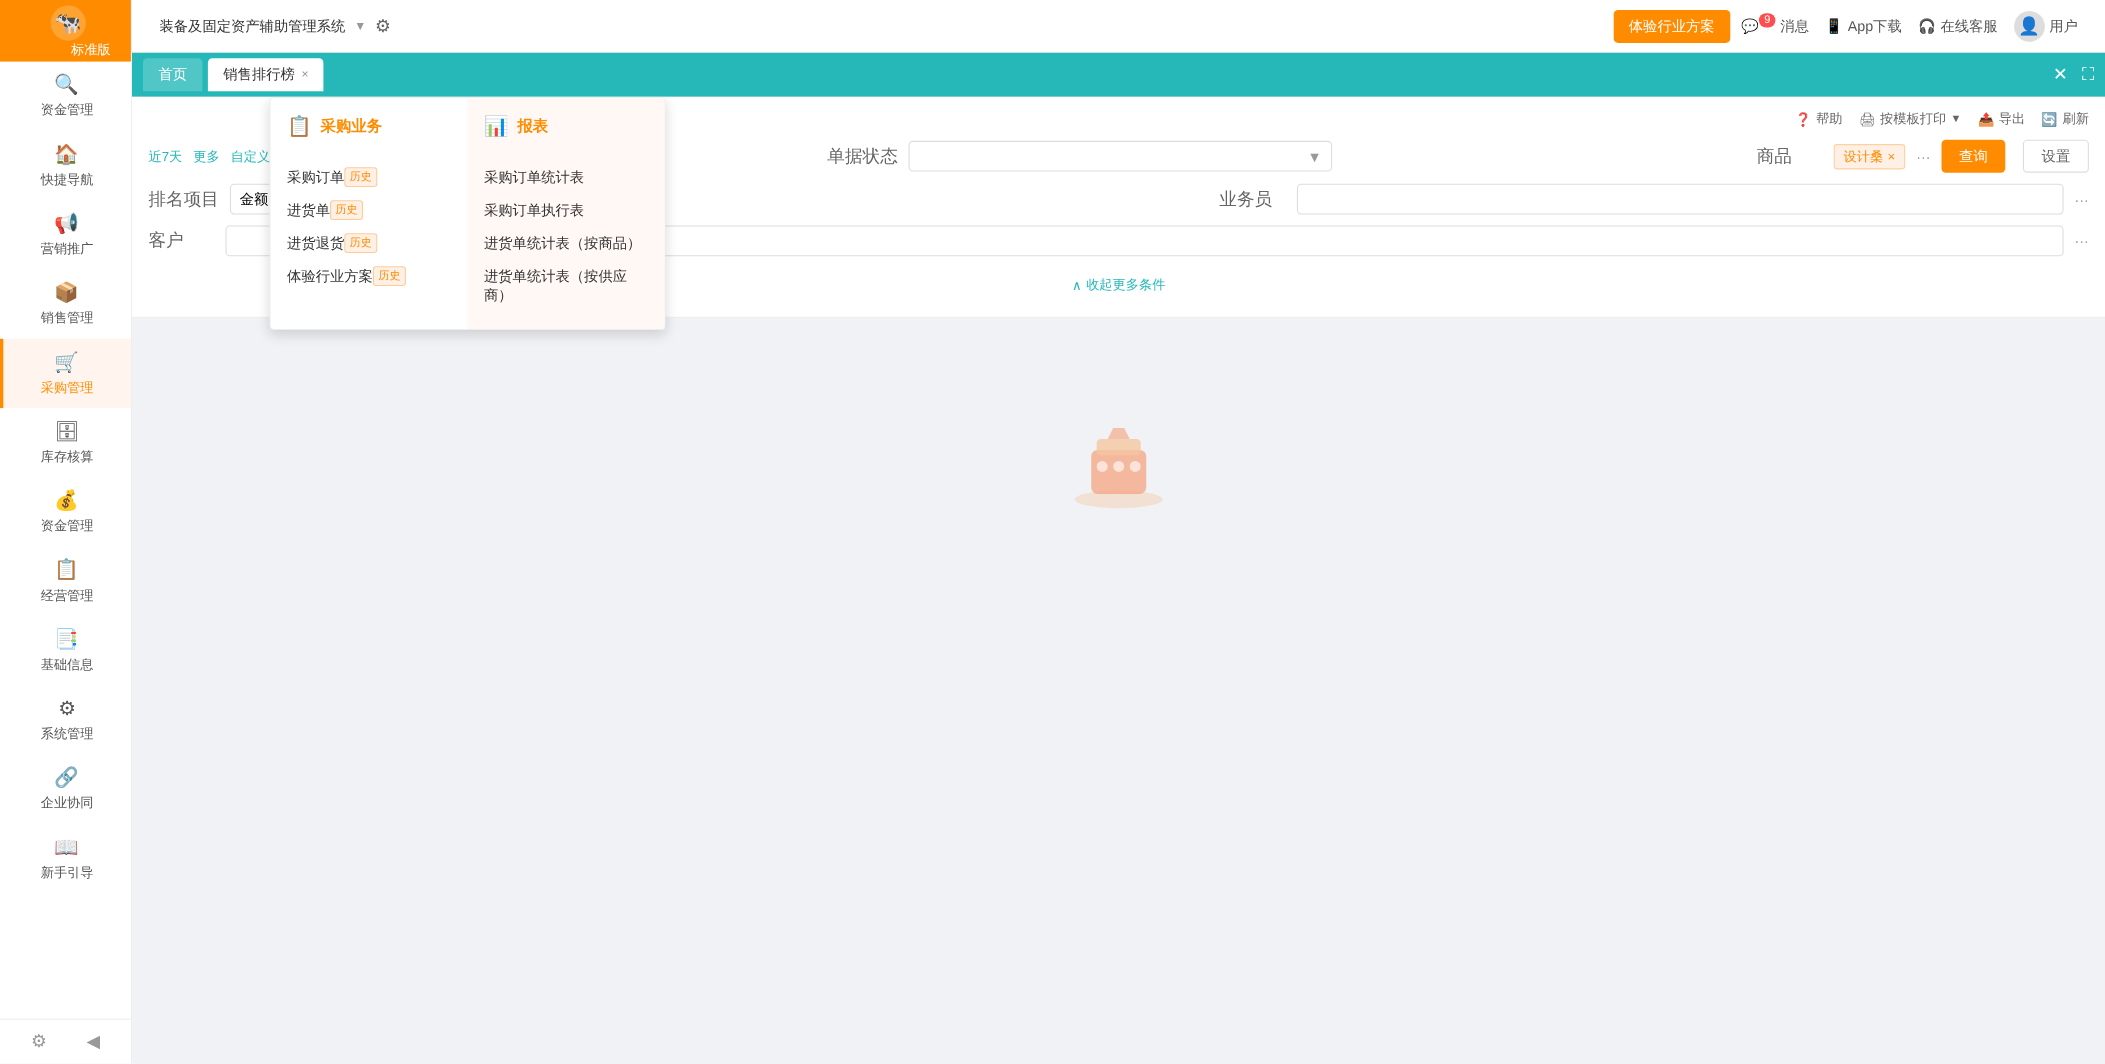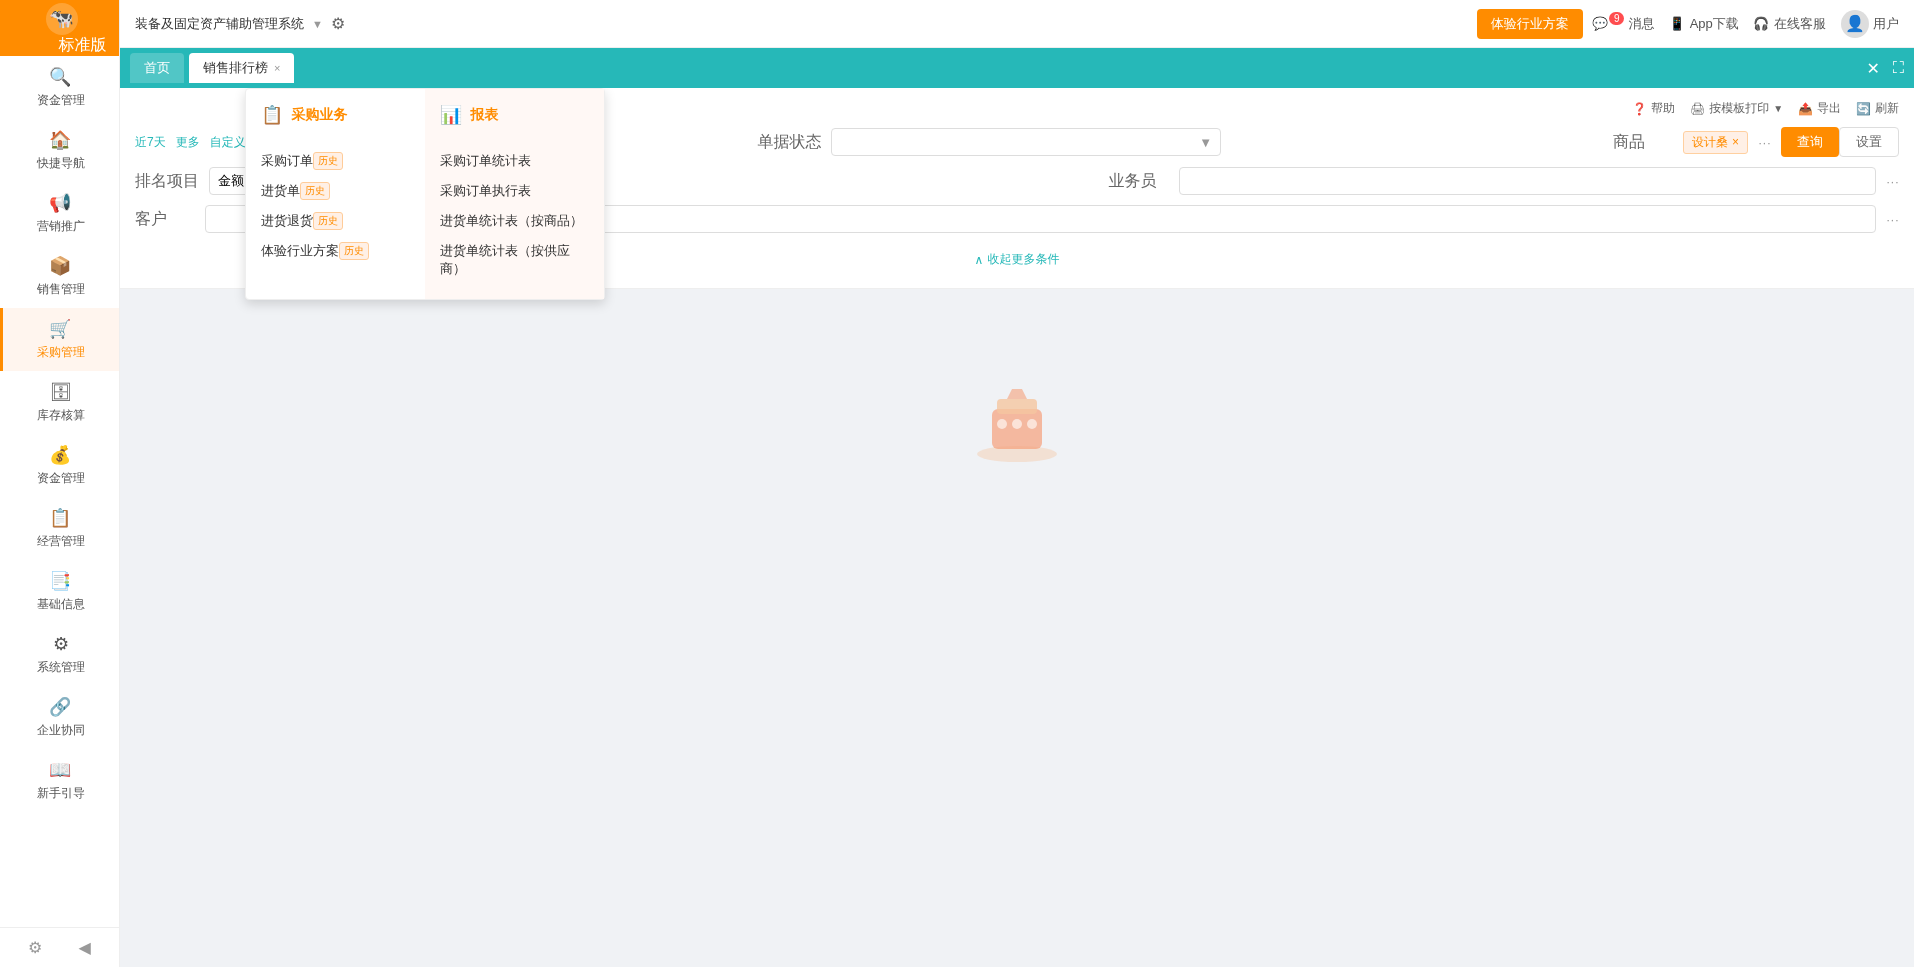--- a/index.html
+++ b/index.html
@@ -22,21 +22,21 @@
       align-items: center;
       justify-content: center;
       height: 56px;
     }
     .sidebar-logo .logo-icon {
       width: 32px;
       height: 32px;
     }
     .sidebar-logo .logo-text {
       color: #fff;
-      font-size: 16px;
+      font-size: 12px;
       margin-top: 2px;
       margin-left: 46px;
     }
     .sidebar-nav {
       flex: 1;
       overflow-y: auto;
     }
     .nav-item {
       display: flex;
       flex-direction: column;
@@ -71,21 +71,21 @@
       flex-direction: column;
       overflow: hidden;
     }
 
     
     .topbar {
       background: #fff;
       height: 48px;
       display: flex;
       align-items: center;
-      padding: 0 15px;
+      padding: 0 25px;
       border-bottom: 1px solid #eee;
       gap: 10px;
     }
     .topbar-title {
       flex: 1;
       font-size: 13px;
       color: #333;
       display: flex;
       align-items: center;
       gap: 8px;
@@ -247,21 +247,21 @@
       padding: 2px 8px;
       font-size: 12px;
       display: flex;
       align-items: center;
       gap: 4px;
       justify-content: space-between;
     }
     .filter-tag .tag-close { cursor: pointer; color: #ff8c00; }
     .filter-more { color: #26b8b8; font-size: 12px; cursor: pointer; }
     .filter-ellipsis { color: #999; cursor: pointer; }
-    .filter-actions { display: flex; gap: 0; margin-left: auto; }
+    .filter-actions { display: flex; gap: 16px; margin-left: auto; }
     .btn-query {
       background: #ff8c00;
       color: #fff;
       border: none;
       padding: 5px 16px;
       border-radius: 4px;
       cursor: pointer;
       font-size: 13px;
     }
     .btn-setting {

